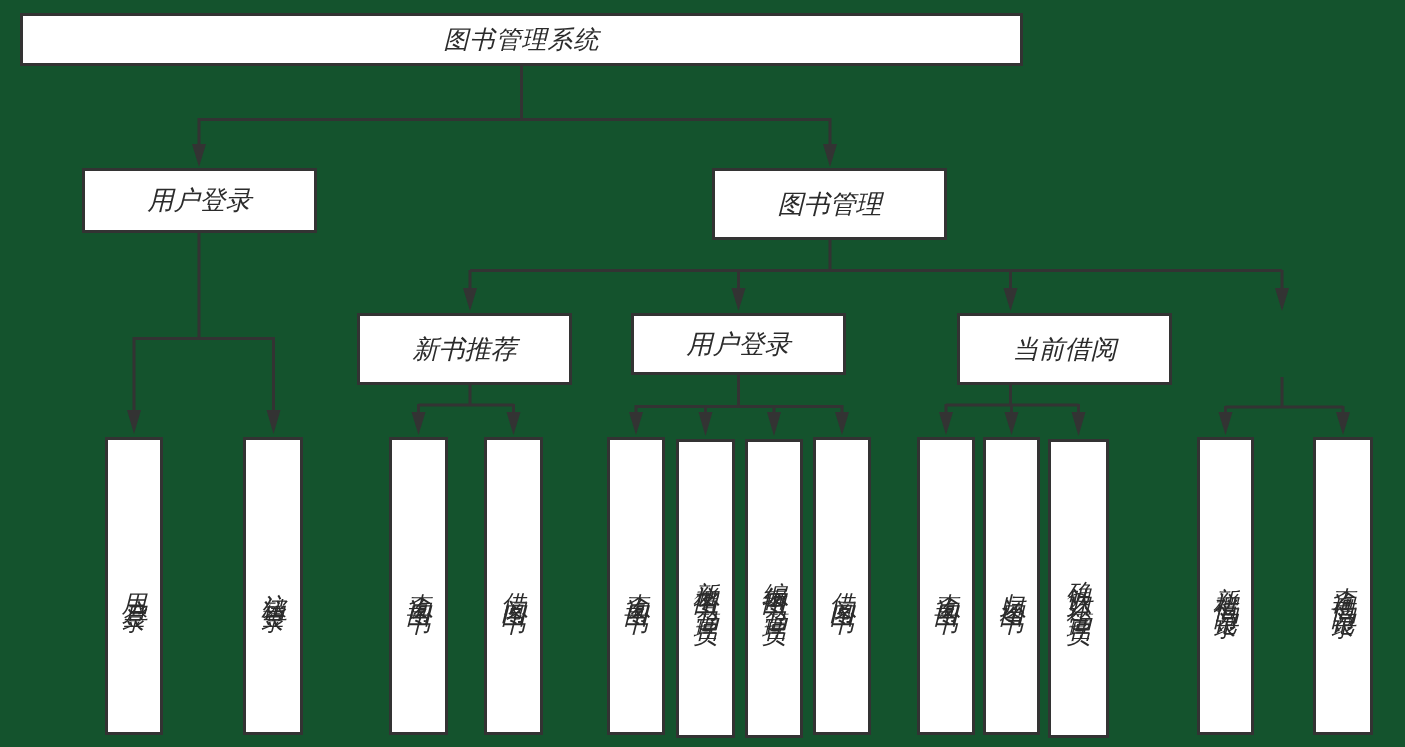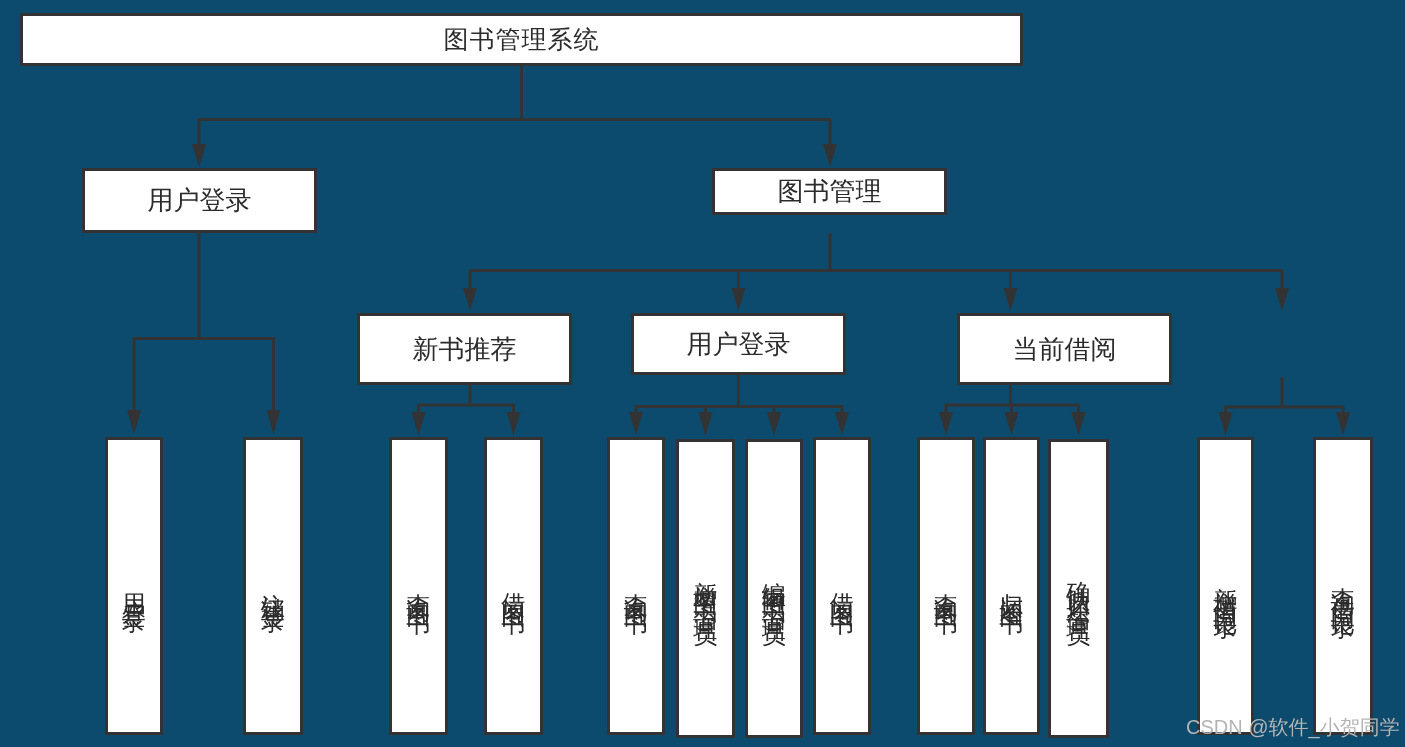--- a/index.html
+++ b/index.html
@@ -1,18 +1,18 @@
 <!DOCTYPE html>
 <html><head>
 <meta charset="utf-8">
 <style>
   html,body{margin:0;padding:0;background:#ffffff;}
   .canvas{
-    position:relative;width:1405px;height:747px;background:#0c4a6e;
-    font-family:"Liberation Sans",sans-serif;overflow:hidden;
+    position:relative;width:1405px;height:747px;background:#14532d;
+    font-family:"Liberation Sans",sans-serif;overflow:hidden;font-style:italic;
   }
   .wires{position:absolute;left:0;top:0;width:1405px;height:747px;}
   .wire{stroke:#333333;stroke-width:3;fill:none;}
   .head{fill:#333333;stroke:none;}
   .node{
     position:absolute;box-sizing:border-box;background:#ffffff;
     border:3px solid #333333;display:flex;align-items:center;justify-content:center;
     color:#2b2b2b;
   }
   .h .t{font-size:26px;white-space:nowrap;}
@@ -67,21 +67,21 @@
     <polygon class="head" points="1336,412 1350,412 1343,435"></polygon>
   </svg>
 
   <div class="node h lvl1" style="left:20px;top:13px;width:1003px;height:53px">
     <span class="t">图书管理系统</span>
   </div>
 
   <div class="node h" style="left:82px;top:168px;width:235px;height:65px">
     <span class="t">用户登录</span>
   </div>
-  <div class="node h" style="left:712px;top:168px;width:235px;height:47px">
+  <div class="node h" style="left:712px;top:168px;width:235px;height:72px">
     <span class="t">图书管理</span>
   </div>
 
   <div class="node h" style="left:357px;top:313px;width:215px;height:72px">
     <span class="t">新书推荐</span>
   </div>
   <div class="node h" style="left:631px;top:313px;width:215px;height:62px">
     <span class="t">用户登录</span>
   </div>
   <div class="node h" style="left:957px;top:313px;width:215px;height:72px">
@@ -125,15 +125,14 @@
     <span class="t">确认归还（管理员）</span>
   </div>
 
   <div class="node v" style="left:1197px;top:437px;width:57px;height:298px">
     <span class="t">新增借阅记录</span>
   </div>
   <div class="node v" style="left:1313px;top:437px;width:60px;height:298px">
     <span class="t">查询借阅记录</span>
   </div>
 
-  <div class="watermark">CSDN @软件_小贺同学</div>
 
 </div>
 
 </body></html>

